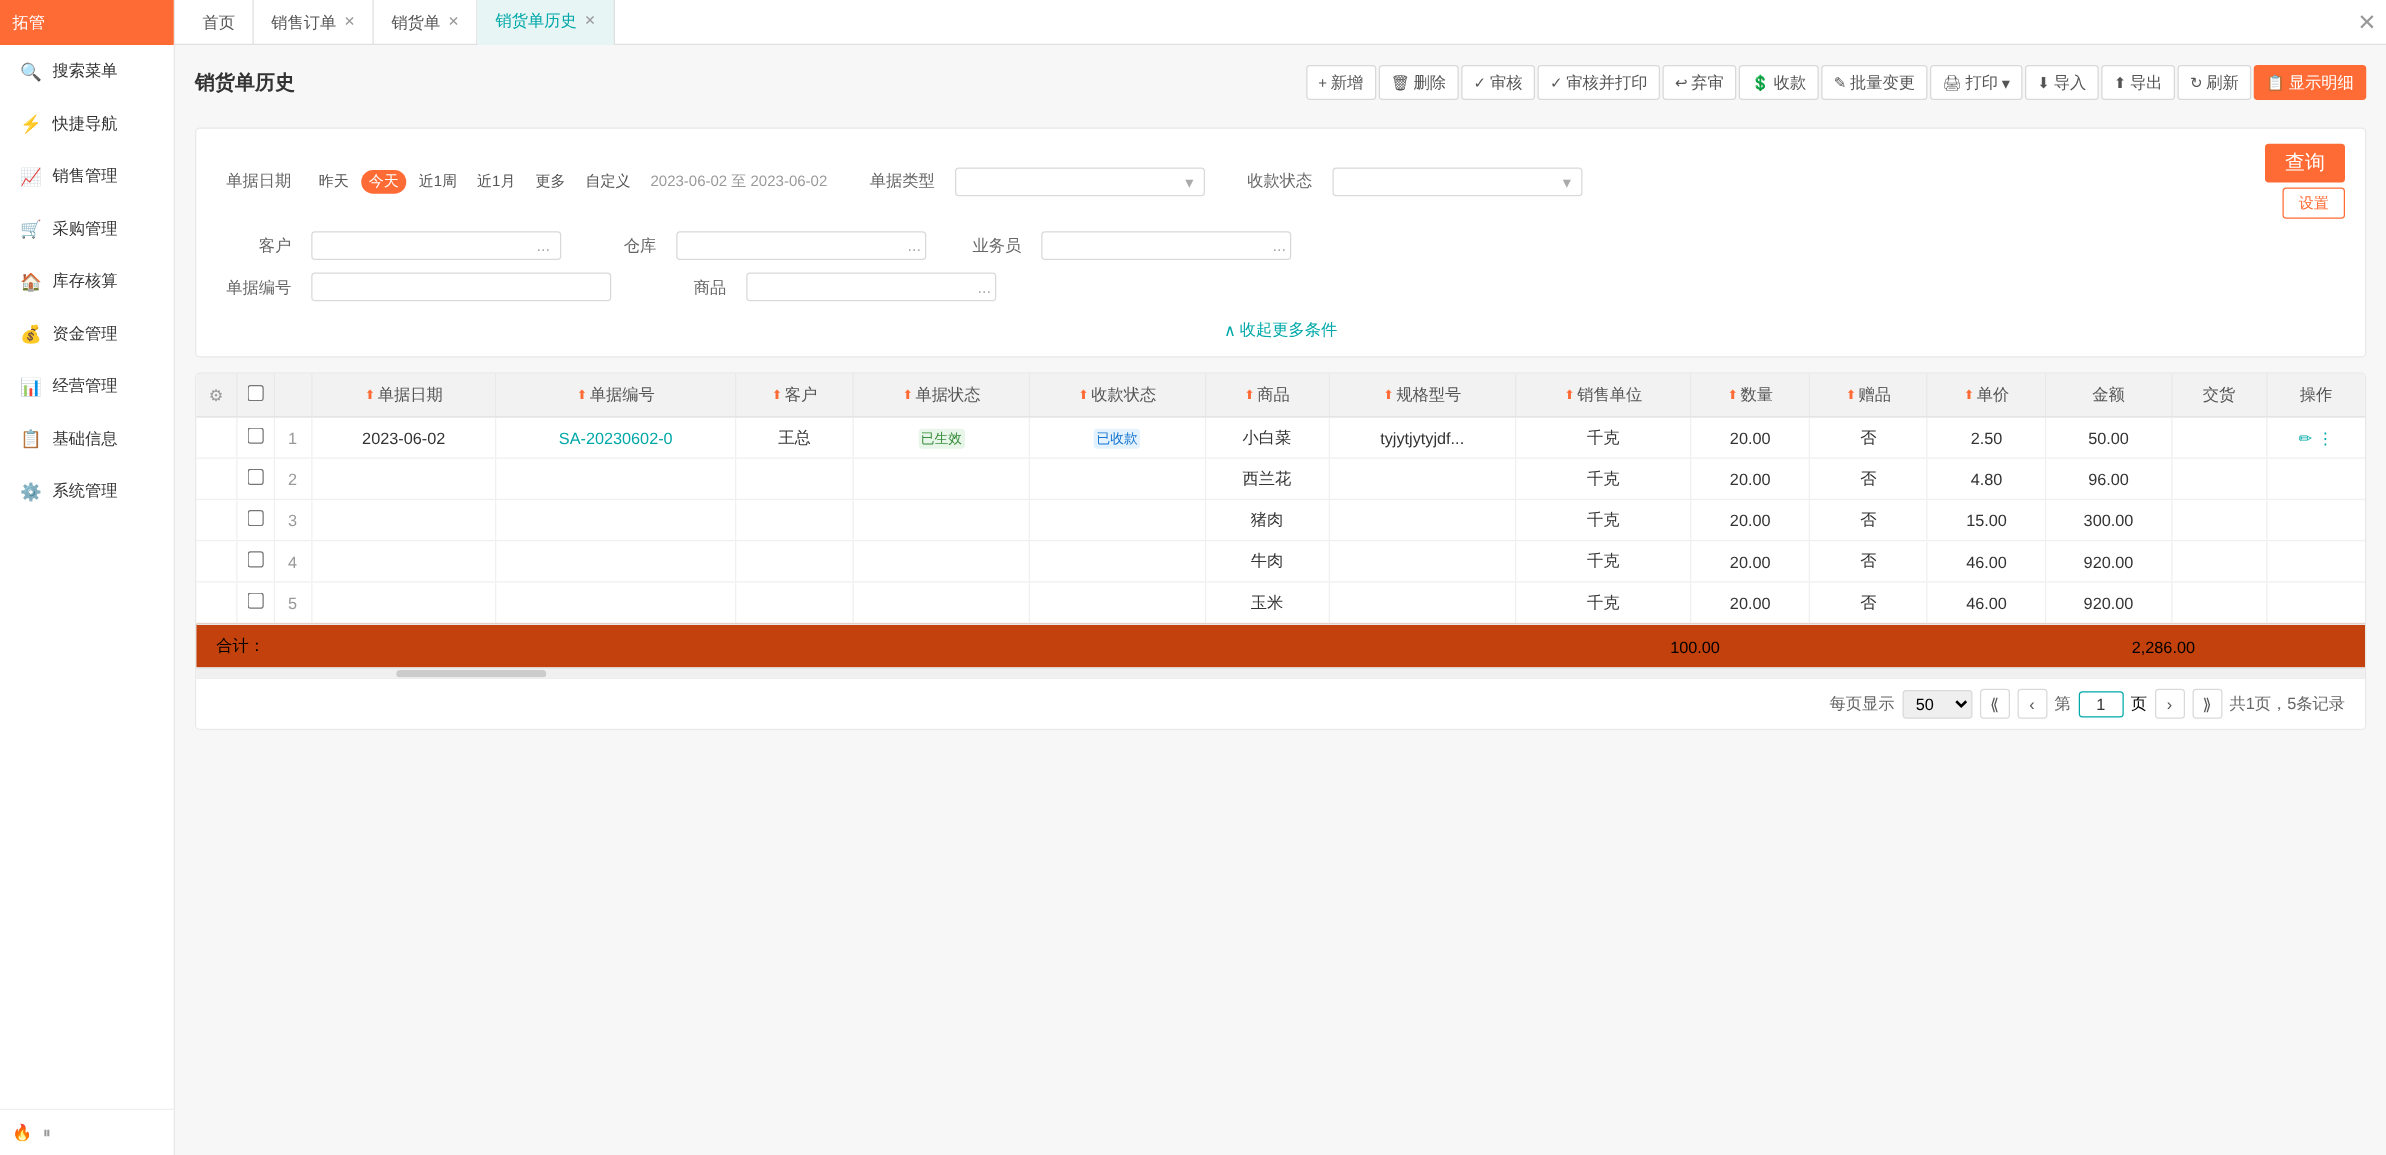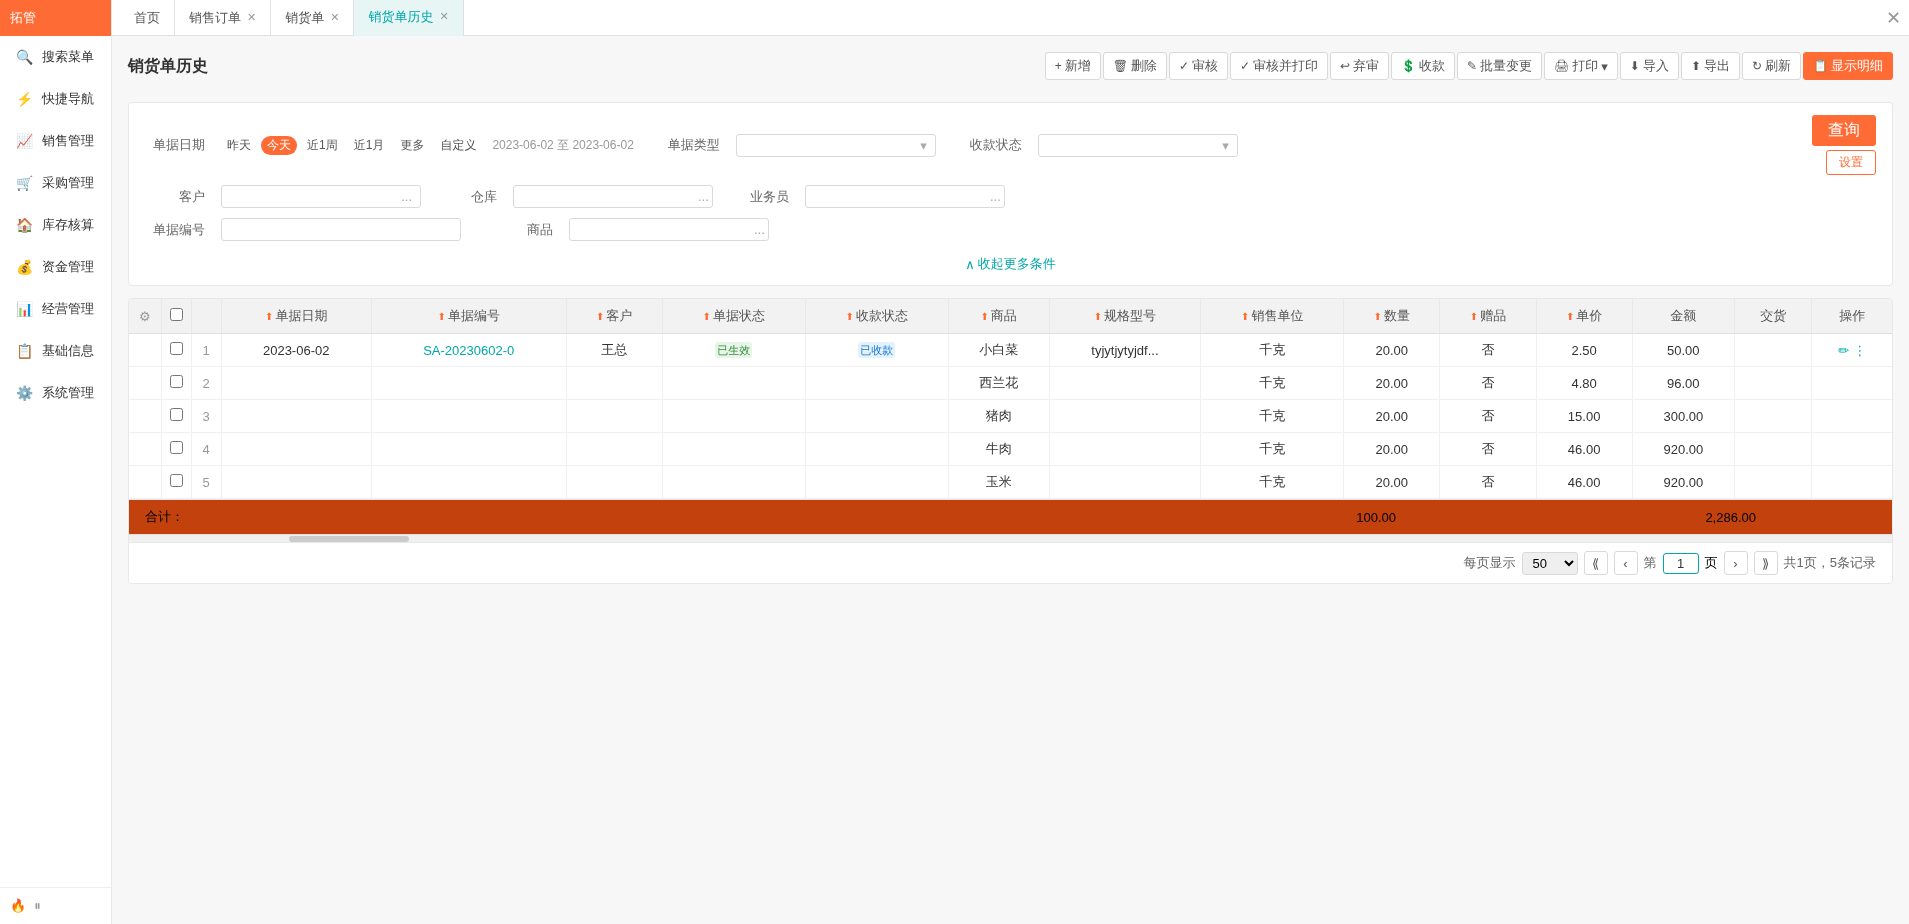--- a/index.html
+++ b/index.html
@@ -1,19 +1,19 @@
 <!DOCTYPE html>
 <html><head>
   <meta charset="utf-8">
   <style>
     * { box-sizing: border-box; margin: 0; padding: 0; font-family: 'Microsoft YaHei', Arial, sans-serif; font-size: 13px; }
     body { display: flex; height: 924px; overflow: hidden; background: #f5f5f5; }
 
     
-    .sidebar { width: 112px; background: #fff; border-right: 1px solid #e8e8e8; display: flex; flex-direction: column; height: 100%; }
+    .sidebar { width: 140px; background: #fff; border-right: 1px solid #e8e8e8; display: flex; flex-direction: column; height: 100%; }
     .sidebar-logo { background: #ff6b35; height: 36px; display: flex; align-items: center; padding: 0 10px; color: #fff; font-size: 12px; }
     .sidebar-item { display: flex; align-items: center; gap: 8px; padding: 12px 16px; cursor: pointer; color: #333; font-size: 13px; }
     .sidebar-icon { width: 18px; height: 18px; display: inline-flex; align-items: center; justify-content: center; font-size: 14px; }
     .sidebar-bottom { margin-top: auto; padding: 10px; display: flex; gap: 8px; border-top: 1px solid #eee; }
 
     
     .main { flex: 1; display: flex; flex-direction: column; overflow: hidden; }
 
     
     .tabbar { background: #fff; border-bottom: 1px solid #e0e0e0; display: flex; align-items: center; height: 36px; padding: 0 8px; }
@@ -450,21 +450,21 @@
       <td>920.00</td>
       <td></td>
       <td></td>
     </tr>
           </tbody>
       </table>
 
       <div class="summary-row">
         <span>合计：</span>
         <span style="flex:1;"></span>
-        <span style="width:80px; text-align:right; margin-right:280px;">100.00</span>
+        <span style="width:80px; text-align:center; margin-right:280px;">100.00</span>
         <span style="width:80px; text-align:right; margin-right:120px;">2,286.00</span>
       </div>
 
       <div class="scrollbar-area">
         <div class="scrollbar-thumb"></div>
       </div>
 
       <div class="pagination">
         <span class="page-size-label">每页显示</span>
         <select class="page-size-select">

